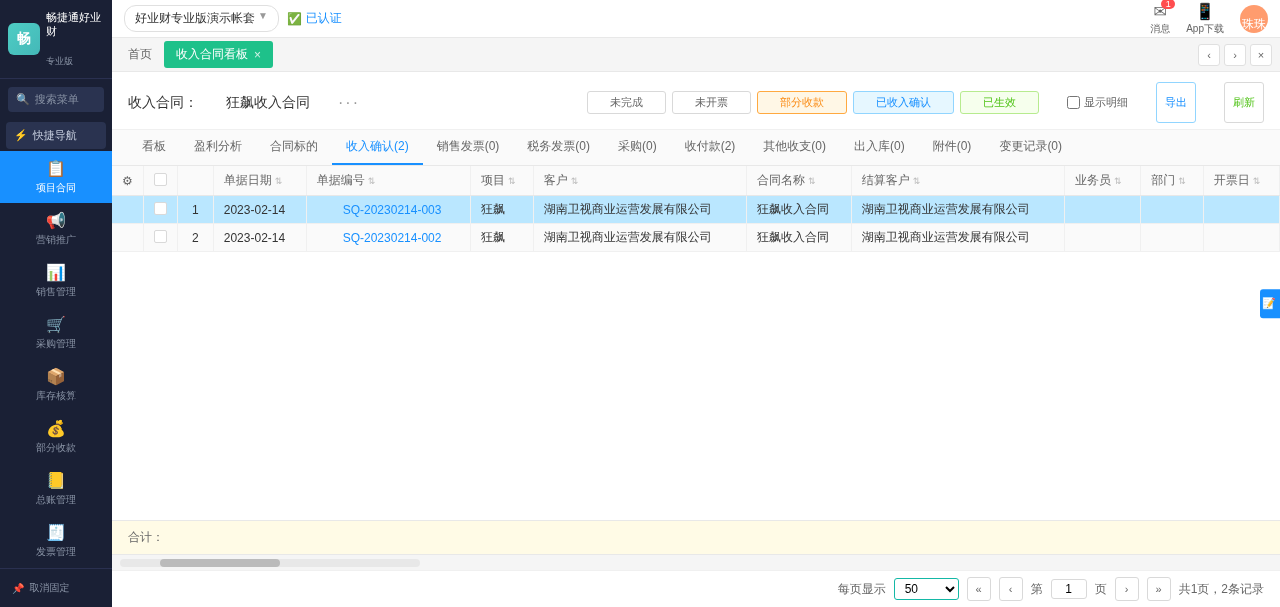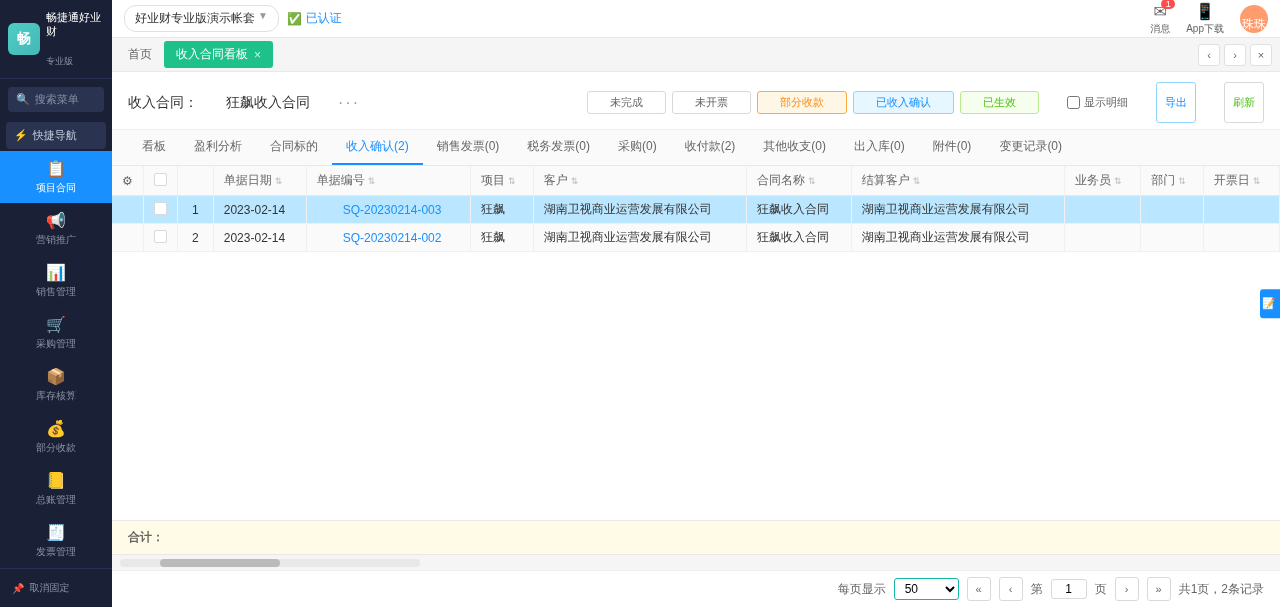--- a/index.html
+++ b/index.html
@@ -83,21 +83,21 @@
     .sort-icon { color: #bbb; font-size: 9px; cursor: pointer; }
     .col-num { width: 36px; text-align: center; color: #999; }
     .col-cb { width: 28px; text-align: center; }
     .col-settings { width: 28px; text-align: center; }
     .link-text { color: #1890ff; cursor: pointer; text-decoration: none; margin-left: 26px; }
     .row-num { text-align: center; color: #999; }
     .checkbox { width: 13px; height: 13px; border: 1px solid #d9d9d9; border-radius: 2px; cursor: pointer; display: inline-block; background: #fff; }
 
     
     .table-footer { padding: 8px 16px; background: #fffbe6; border-top: 1px solid #e8e8e8; display: flex; align-items: center; gap: 8px; flex-shrink: 0; font-size: 12px; }
-    .total-label { font-weight: 700; color: #666; }
+    .total-label { font-weight: 400; color: #666; }
 
     
     .scroll-bar-wrap { height: 16px; background: #f5f5f5; border-top: 1px solid #e8e8e8; display: flex; align-items: center; padding: 0 8px; flex-shrink: 0; }
     .scroll-bar-track { width: 300px; height: 8px; background: #e8e8e8; border-radius: 4px; position: relative; }
     .scroll-bar-thumb { width: 120px; height: 8px; background: #bbb; border-radius: 4px; position: absolute; left: 40px; cursor: pointer; }
 
     
     .pagination { padding: 6px 16px; display: flex; align-items: center; justify-content: flex-end; gap: 8px; border-top: 1px solid #f0f0f0; flex-shrink: 0; font-size: 12px; color: #666; }
     .page-size-label { }
     .page-size-select { padding: 2px 16px 2px 6px; border: 1px solid #14b8a6; border-radius: 3px; font-size: 12px; background: #fff; cursor: pointer; }

